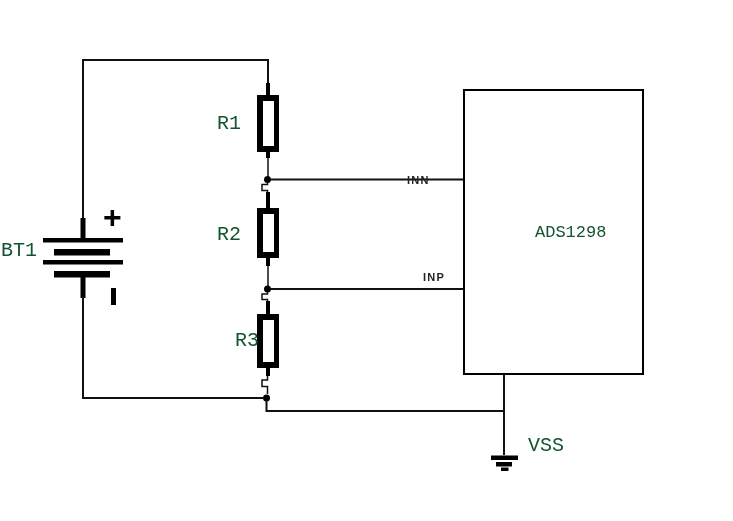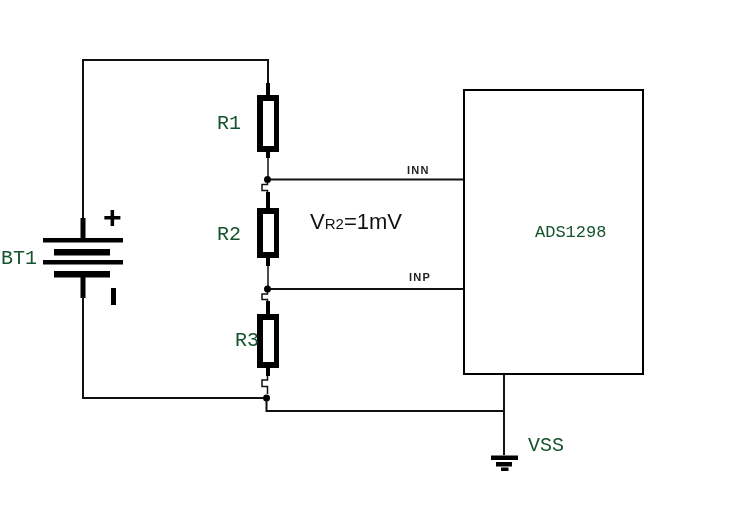--- a/index.html
+++ b/index.html
@@ -87,33 +87,30 @@
 
     <line x1="504" y1="374" x2="504" y2="455" stroke="#111" stroke-width="2"></line>
 
     <g>
       <rect x="491" y="455.5" width="27" height="4.5" fill="#000"></rect>
       <rect x="496" y="462" width="16" height="4.5" fill="#000"></rect>
       <rect x="501" y="467.5" width="7.5" height="3.5" fill="#000"></rect>
     </g>
   </svg>
 
-  <div class="lbl lbl-mono" style="left:1px;top:248px;">BT1</div>
+  <div class="lbl lbl-mono" style="left:1px;top:240px;">BT1</div>
 
   <div class="lbl lbl-mono" style="left:217px;top:113px;">R1</div>
 
   <div class="lbl lbl-mono" style="left:217px;top:224px;">R2</div>
 
   <div class="lbl lbl-mono" style="left:217px;top:330px;margin-left:18px;">R3</div>
 
-  <div class="lbl lbl-pin" style="left:407px;top:164px;">INN</div>
+  <div class="lbl lbl-pin" style="left:407px;top:174px;">INN</div>
 
-  <div class="lbl lbl-pin" style="left:409px;top:271px;">INP</div>
+  <div class="lbl lbl-pin" style="left:423px;top:271px;">INP</div>
 
-  <div class="lbl lbl-annot" style="left:310px;top:210px;">
-    <span>V</span><span class="sub">R2</span><span>=1mV</span>
-  </div>
 
   <div class="lbl lbl-chip" style="left:523px;top:224px;margin-left:12px;">ADS1298</div>
 
   <div class="lbl lbl-mono" style="left:528px;top:435px;">VSS</div>
 
 </div>
 
 </body></html>

